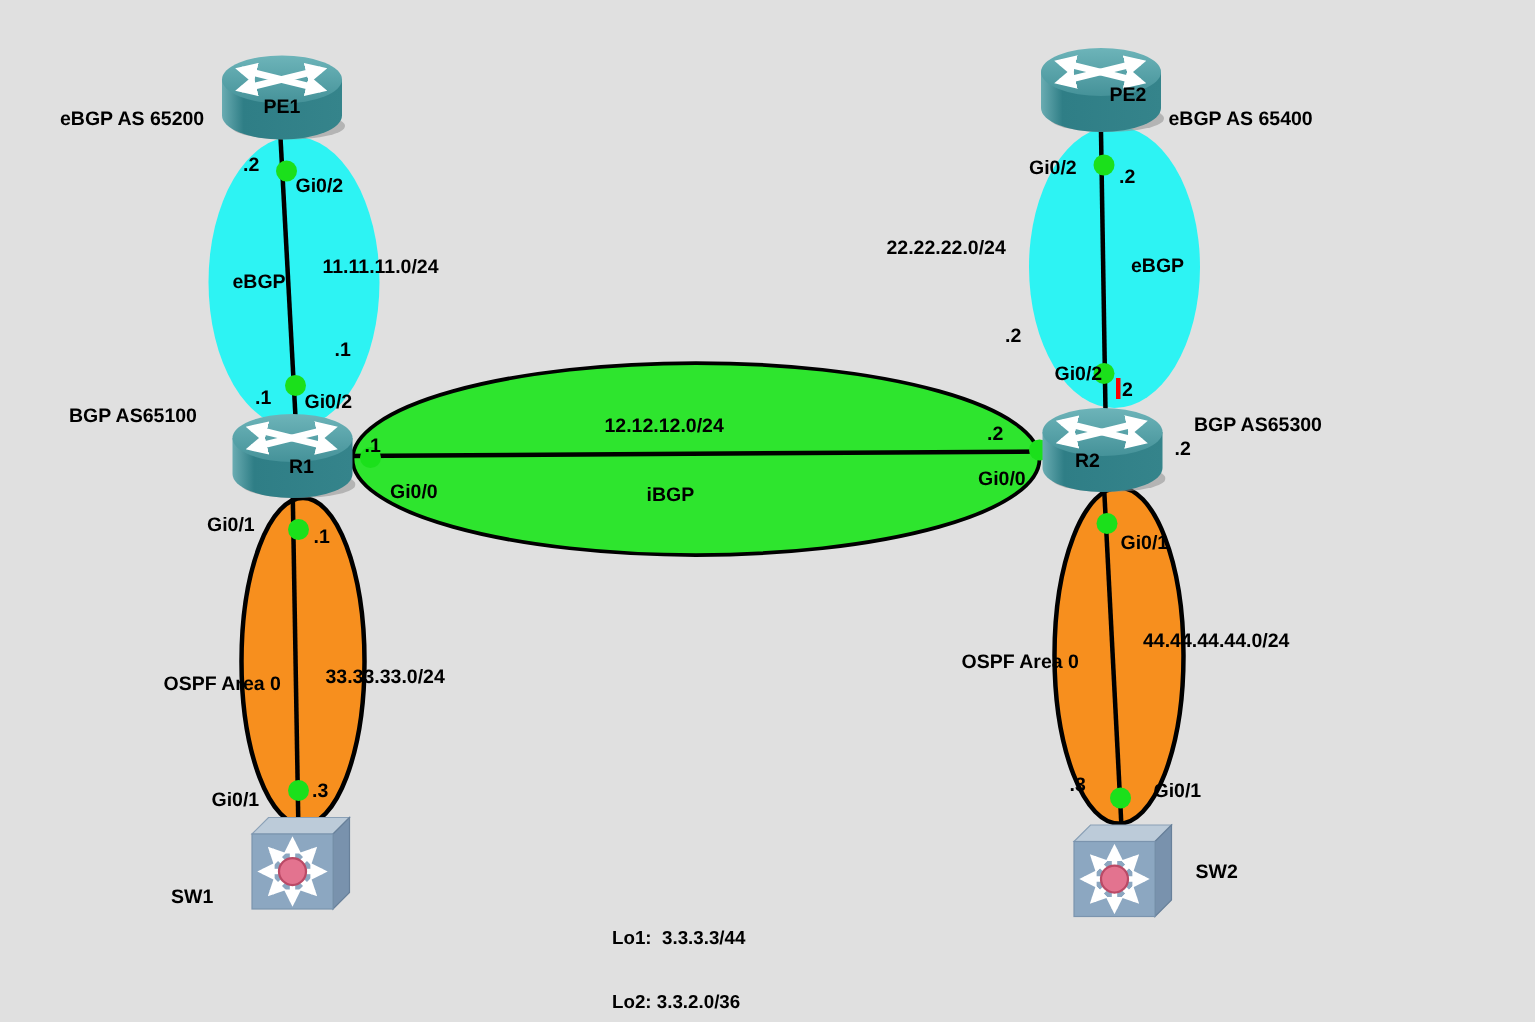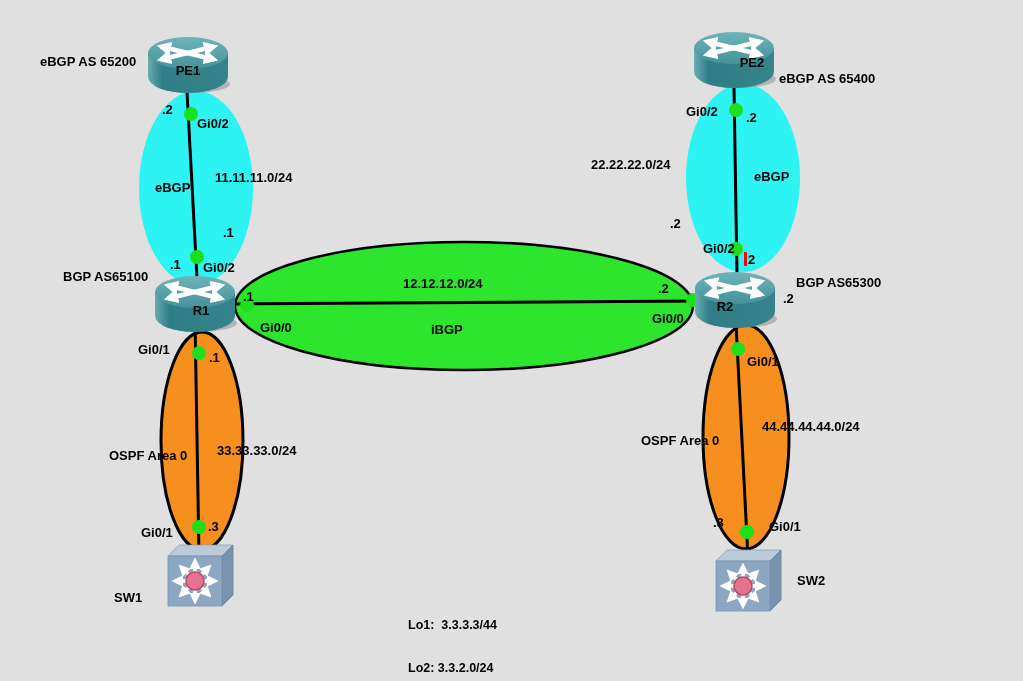--- a/index.html
+++ b/index.html
@@ -130,30 +130,30 @@
           <line x1="29" y1="37" x2="49" y2="37"></line>
         <line x1="29" y1="37" x2="15" y2="23"></line>
           <line x1="29" y1="37" x2="43" y2="23"></line>
         <line x1="29" y1="37" x2="15" y2="51"></line>
           <line x1="29" y1="37" x2="43" y2="51"></line>
       </g>
       <circle cx="29" cy="37" r="9" fill="#e3738f" stroke="#ba4a66" stroke-width="1.5"></circle>
     </svg>
   </div>
 
-  <div class="lbl" style="left:40px;top:54px">eBGP AS 65200</div>
+  <div class="lbl" style="left:40px;top:71px">eBGP AS 65200</div>
   <div class="lbl center" style="left:146px;top:63px;width:84px">PE1</div>
   <div class="lbl" style="left:162px;top:102px">.2</div>
   <div class="lbl" style="left:197px;top:116px">Gi0/2</div>
   <div class="lbl" style="left:155px;top:180px">eBGP</div>
   <div class="lbl" style="left:215px;top:170px">11.11.11.0/24</div>
   <div class="lbl" style="left:223px;top:225px">.1</div>
   <div class="lbl" style="left:170px;top:257px">.1</div>
   <div class="lbl" style="left:203px;top:260px">Gi0/2</div>
-  <div class="lbl" style="left:63px;top:269px">BGP AS65100</div>
+  <div class="lbl" style="left:46px;top:269px">BGP AS65100</div>
   <div class="lbl center" style="left:161px;top:303px;width:80px">R1</div>
 
   <div class="lbl" style="left:243px;top:289px">.1</div>
   <div class="lbl" style="left:260px;top:320px">Gi0/0</div>
   <div class="lbl" style="left:403px;top:276px">12.12.12.0/24</div>
   <div class="lbl" style="left:431px;top:322px">iBGP</div>
   <div class="lbl" style="left:658px;top:281px">.2</div>
   <div class="lbl" style="left:652px;top:311px">Gi0/0</div>
 
   <div class="lbl center" style="left:712px;top:55px;width:80px">PE2</div>
@@ -179,18 +179,18 @@
 
   <div class="lbl" style="left:747px;top:354px">Gi0/1</div>
   <div class="lbl" style="left:762px;top:419px">44.44.44.44.0/24</div>
   <div class="lbl" style="left:641px;top:433px">OSPF Area 0</div>
   <div class="lbl" style="left:713px;top:515px">.3</div>
   <div class="lbl" style="left:769px;top:519px">Gi0/1</div>
   <div class="lbl" style="left:797px;top:573px">SW2</div>
 
   <div class="lbl note" style="left:408px;top:589px">
     <div>Lo1:  3.3.3.3/44</div>
-    <div>Lo2: 3.3.2.0/24</div>
+    <div>Lo2: 3.3.2.0/36</div>
     
     
   </div>
 
 </div>
 
 </body></html>

